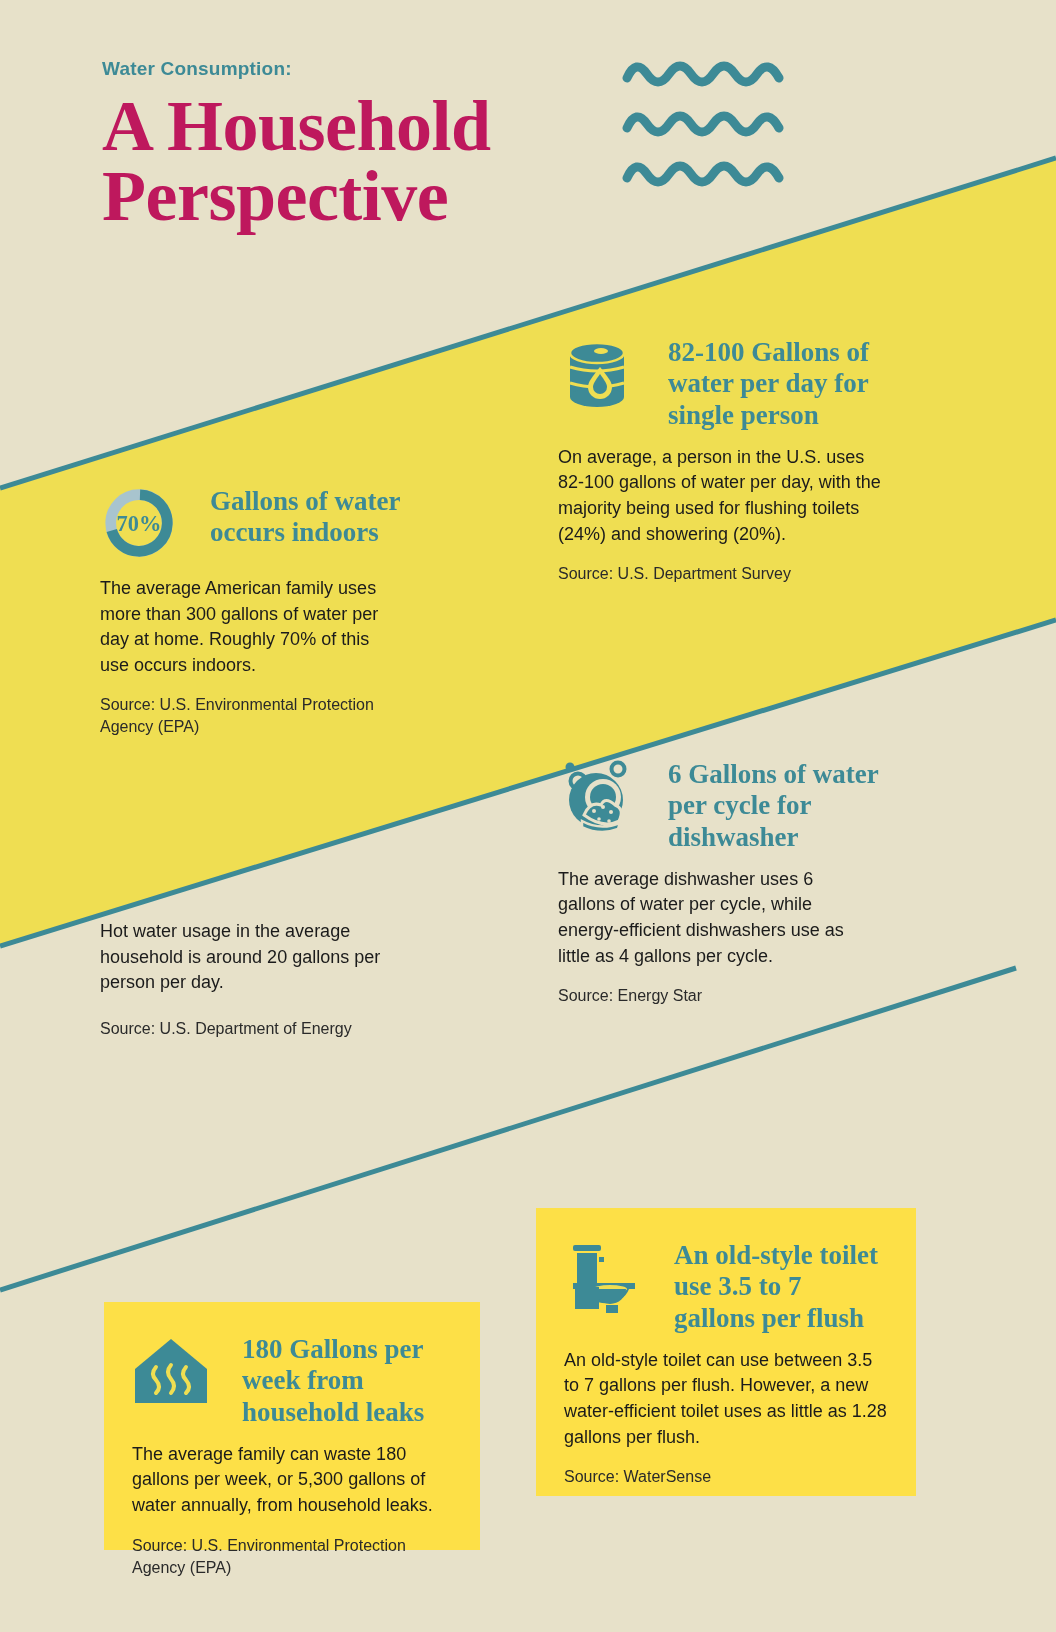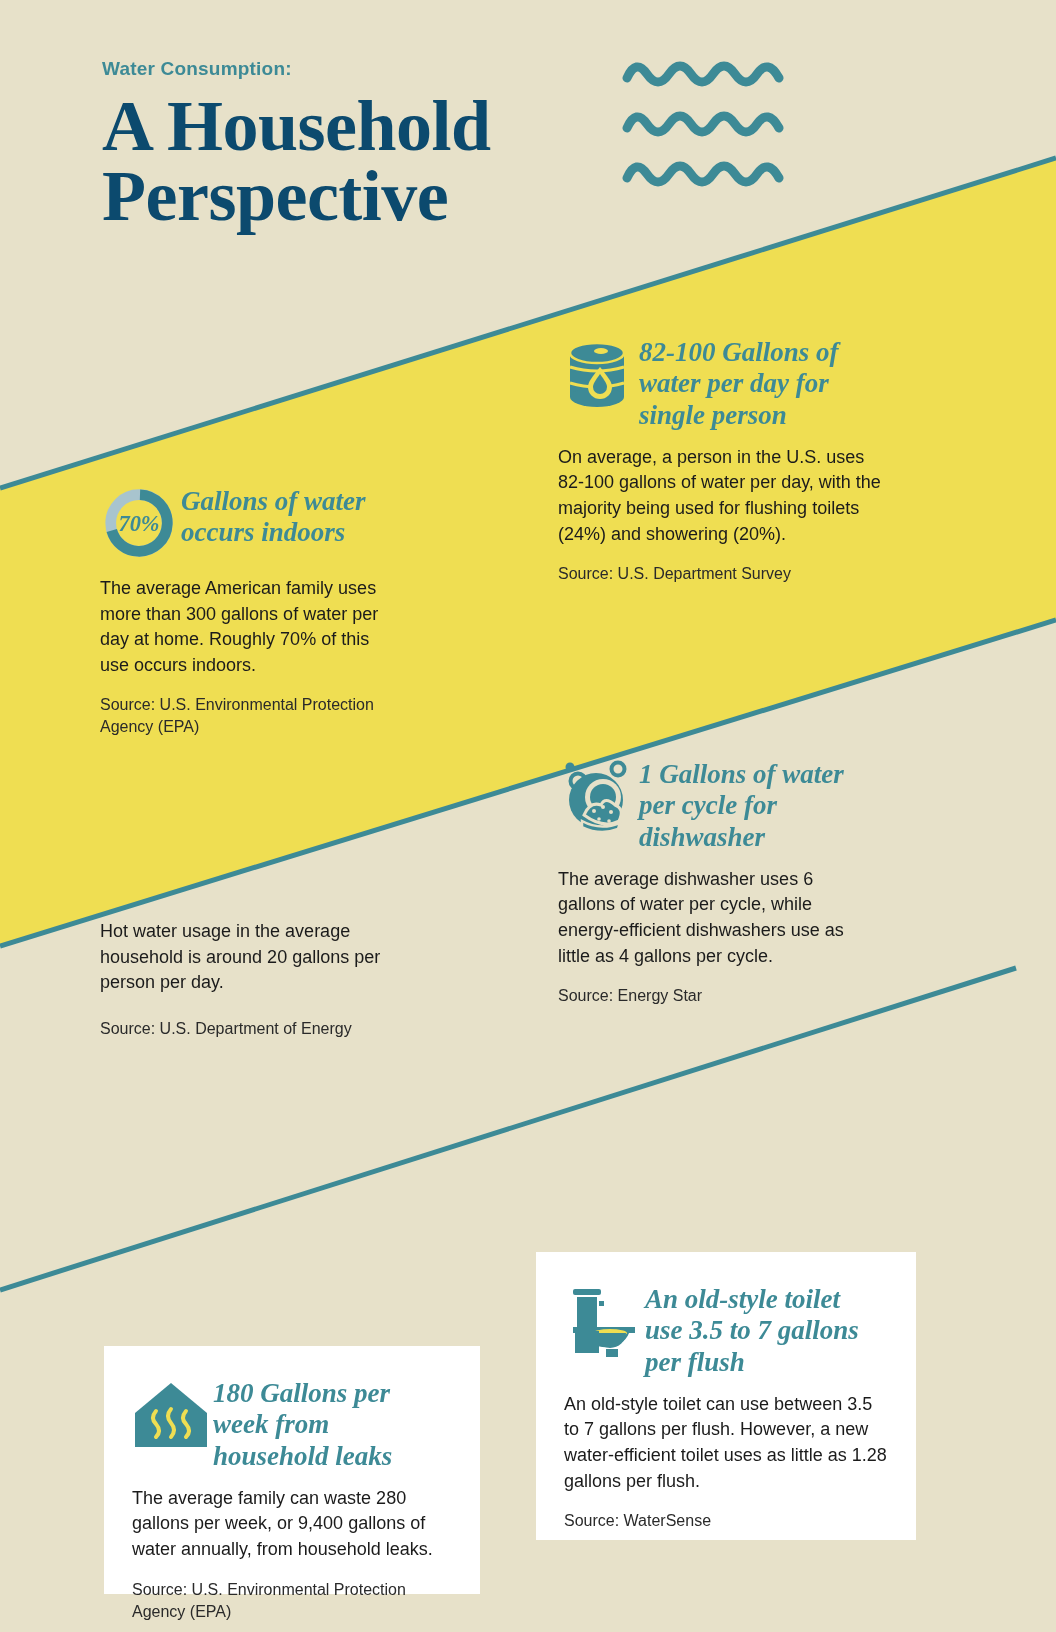--- a/index.html
+++ b/index.html
@@ -38,40 +38,39 @@
     font-size: 19px;
     letter-spacing: 0.2px;
     color: #3D8A96;
     margin: 0 0 12px 0;
   }
   .main-title {
     font-family: "Liberation Serif", serif;
     font-weight: bold;
     font-size: 72px;
     line-height: 0.97;
-    color: #0c4a6e;
+    color: #be185d;
     margin: 0;
     letter-spacing: -0.5px;
   }
 
   .waves {
     position: absolute;
     left: 622px;
     top: 50px;
   }
 
   
   .stat {
     position: absolute;
   }
   .stat-head {
     display: flex;
     align-items: flex-start;
-    gap: 3px;
-    font-style: italic;
+    gap: 32px;
   }
   .stat-icon {
     flex: 0 0 auto;
     width: 78px;
     height: 78px;
     display: flex;
     align-items: center;
     justify-content: center;
     text-align: right;
   }
@@ -95,22 +94,21 @@
     font-family: "Liberation Sans", sans-serif;
     font-size: 16px;
     line-height: 1.38;
     color: #2a2a2a;
     margin: 16px 0 0 0;
   }
 
   
   .card {
     position: absolute;
-    background: #ffffff;
-    margin-top: 44px;
+    background: #fde047;
   }
   .card .inner {
     padding: 30px 30px 30px 28px;
   }
 
   .donut-label {
     font-family: "Liberation Serif", serif;
     font-weight: bold;
     font-size: 23px;
     fill: #3D8A96;
@@ -196,21 +194,21 @@
           <circle cx="45" cy="40" r="13" fill="#3D8A96"></circle>
           <path d="M26 58 q6 -14 17 -10 q4 -9 14 0 q10 4 4 16 q-16 8 -35 -6 z" fill="#3D8A96" stroke="#E7E1C9" stroke-width="3"></path>
           <path d="M24 64 q18 10 38 2 l-2 6 q-18 7 -36 -2 z" fill="#3D8A96" stroke="#E7E1C9" stroke-width="2.5"></path>
           <circle cx="36" cy="54" r="2" fill="#E7E1C9"></circle>
           <circle cx="45" cy="50" r="2" fill="#E7E1C9"></circle>
           <circle cx="53" cy="55" r="2" fill="#E7E1C9"></circle>
           <circle cx="41" cy="62" r="1.8" fill="#E7E1C9"></circle>
           <circle cx="51" cy="64" r="1.8" fill="#E7E1C9"></circle>
         </svg>
       </div>
-      <h2 class="stat-title" style="width:232px;">1 Gallons of water per cycle for dishwasher</h2>
+      <h2 class="stat-title" style="width:232px;">6 Gallons of water per cycle for dishwasher</h2>
     </div>
     <p class="stat-body" style="width:310px;">The average dishwasher uses 6 gallons of water per cycle, while energy-efficient dishwashers use as little as 4 gallons per cycle.</p>
     <p class="stat-source">Source: Energy Star</p>
   </div>
 
   <div class="stat" style="left:100px; top:905px; width:300px;">
     <p class="stat-body" style="width:300px;">Hot water usage in the average household is around 20 gallons per person per day.</p>
     <p class="stat-source" style="margin-top:22px;">Source: U.S. Department of Energy</p>
   </div>
 
@@ -222,21 +220,21 @@
             <path d="M38 6 L74 36 L74 70 L2 70 L2 36 Z" fill="#3D8A96"></path>
             <g stroke="#EFDE52" stroke-width="4" fill="none" stroke-linecap="round">
               <path d="M23 34 q-6 7 0 13 q6 7 0 13"></path>
               <path d="M38 32 q-6 7 0 14 q6 7 0 14"></path>
               <path d="M53 34 q-6 7 0 13 q6 7 0 13"></path>
             </g>
           </svg>
         </div>
         <h2 class="stat-title" style="width:212px;">180 Gallons per week from household leaks</h2>
       </div>
-      <p class="stat-body" style="width:320px;">The average family can waste 280 gallons per week, or 9,400 gallons of water annually, from household leaks.</p>
+      <p class="stat-body" style="width:320px;">The average family can waste 180 gallons per week, or 5,300 gallons of water annually, from household leaks.</p>
       <p class="stat-source" style="width:300px;">Source: U.S. Environmental Protection Agency (EPA)</p>
     </div>
   </div>
 
   <div class="card" style="left:536px; top:1208px; width:380px; height:288px;">
     <div class="inner">
       <div class="stat-head">
         <div class="stat-icon">
           <svg width="76" height="76" viewBox="0 0 76 76" xmlns="http://www.w3.org/2000/svg">
             <rect x="8" y="6" width="28" height="6" rx="2" fill="#3D8A96"></rect>

